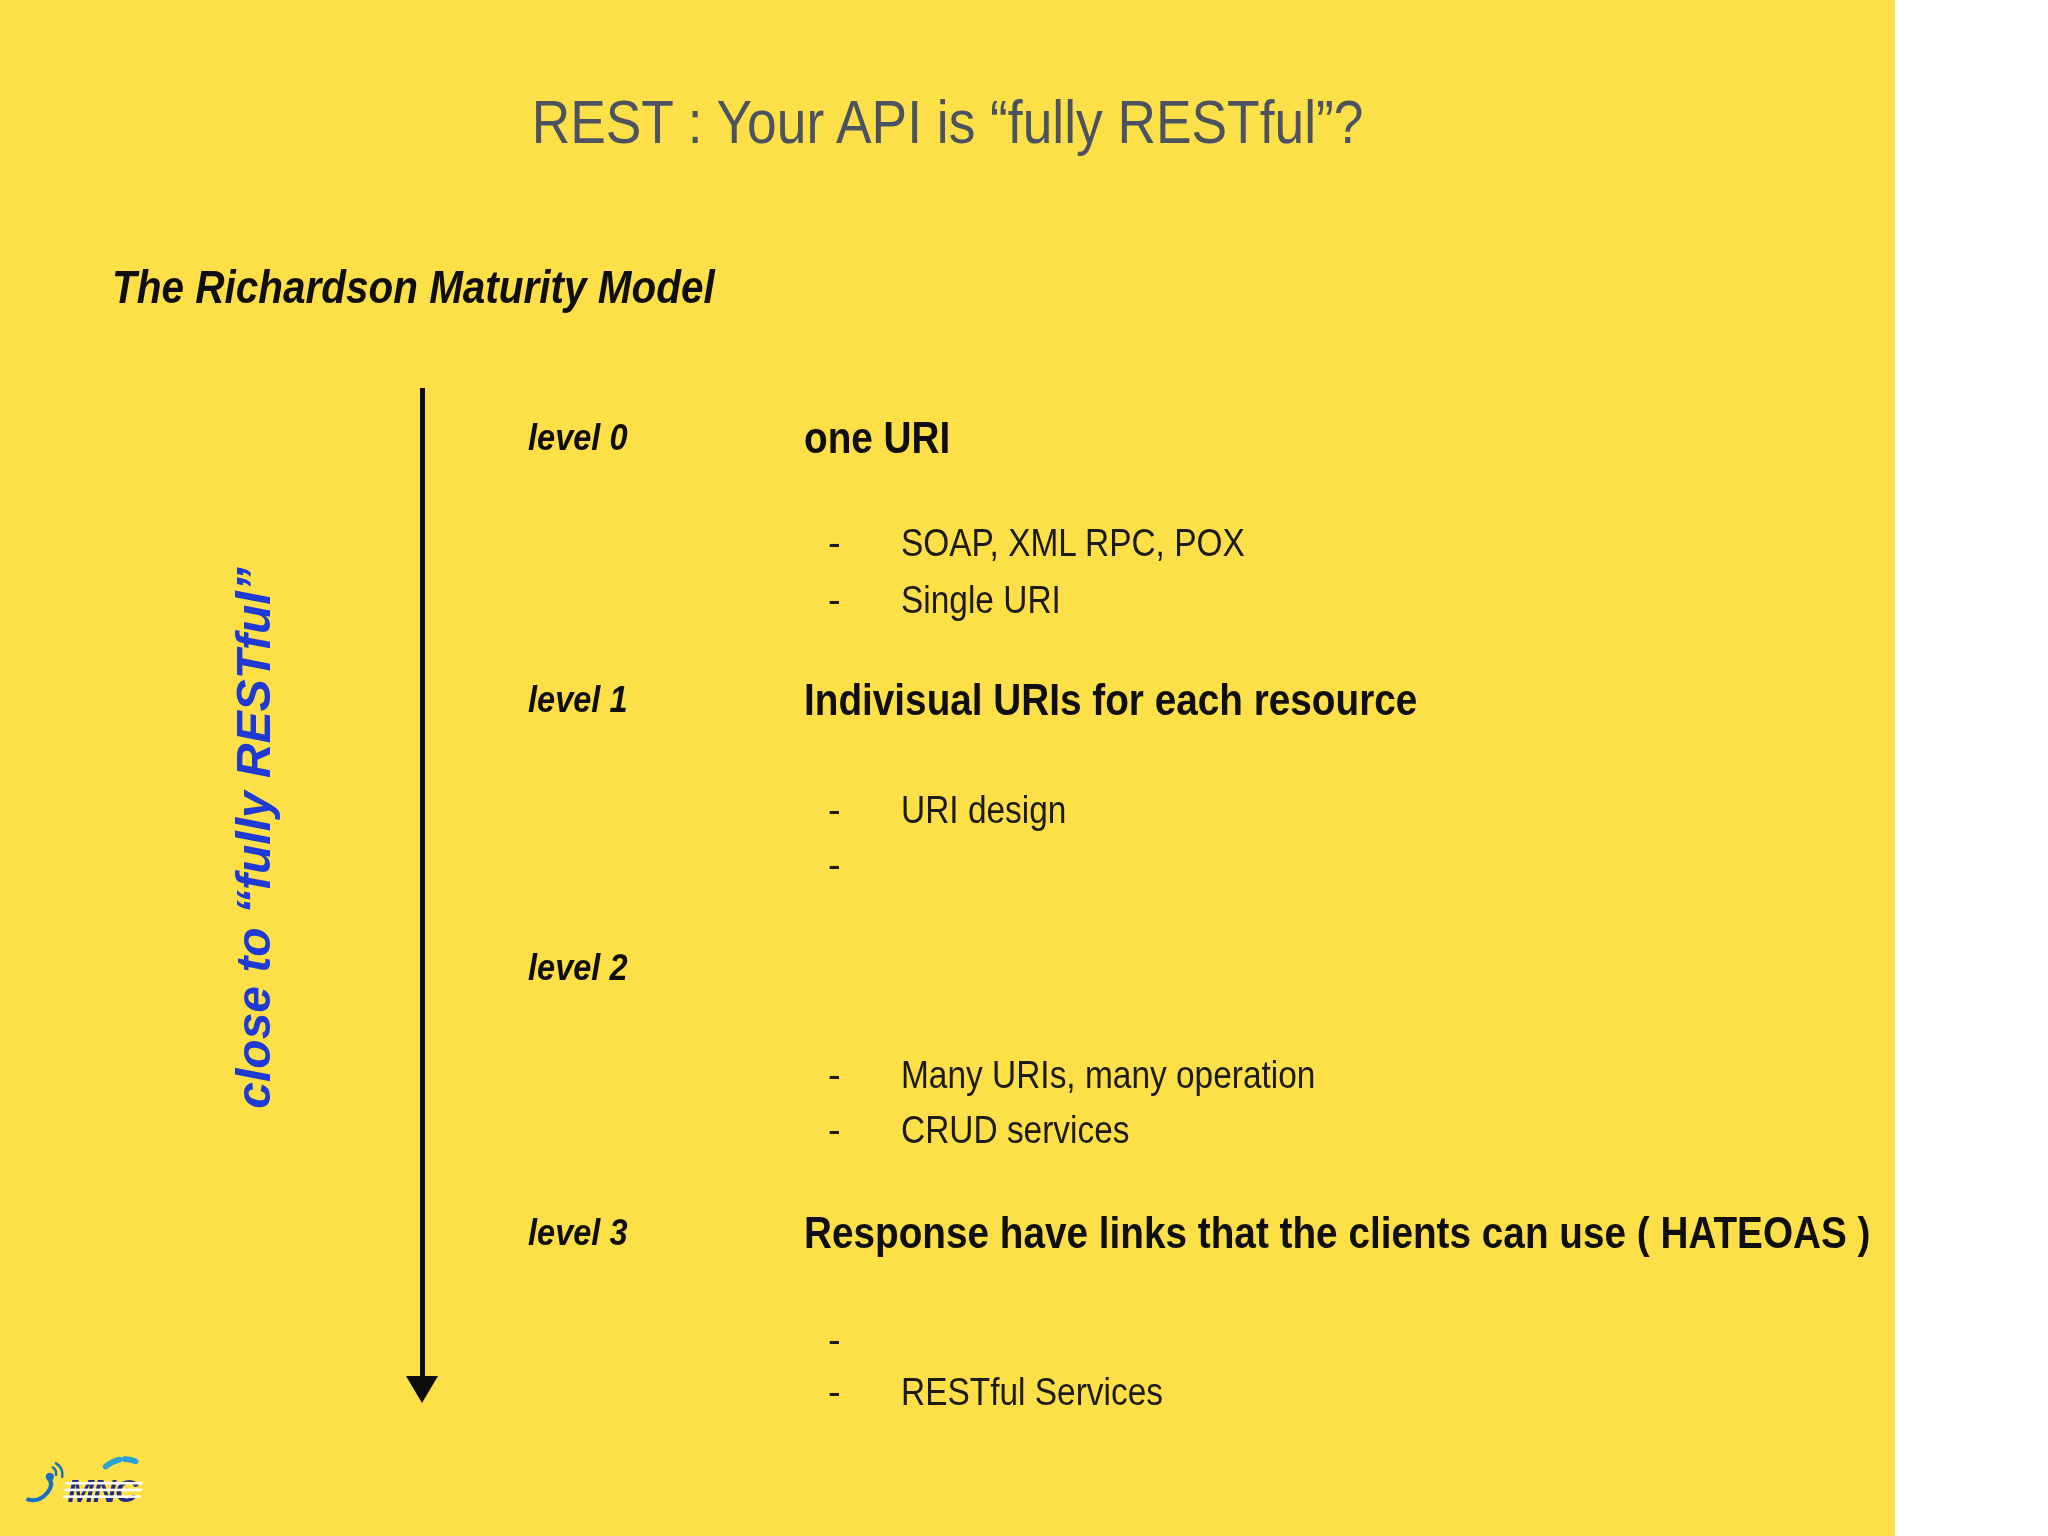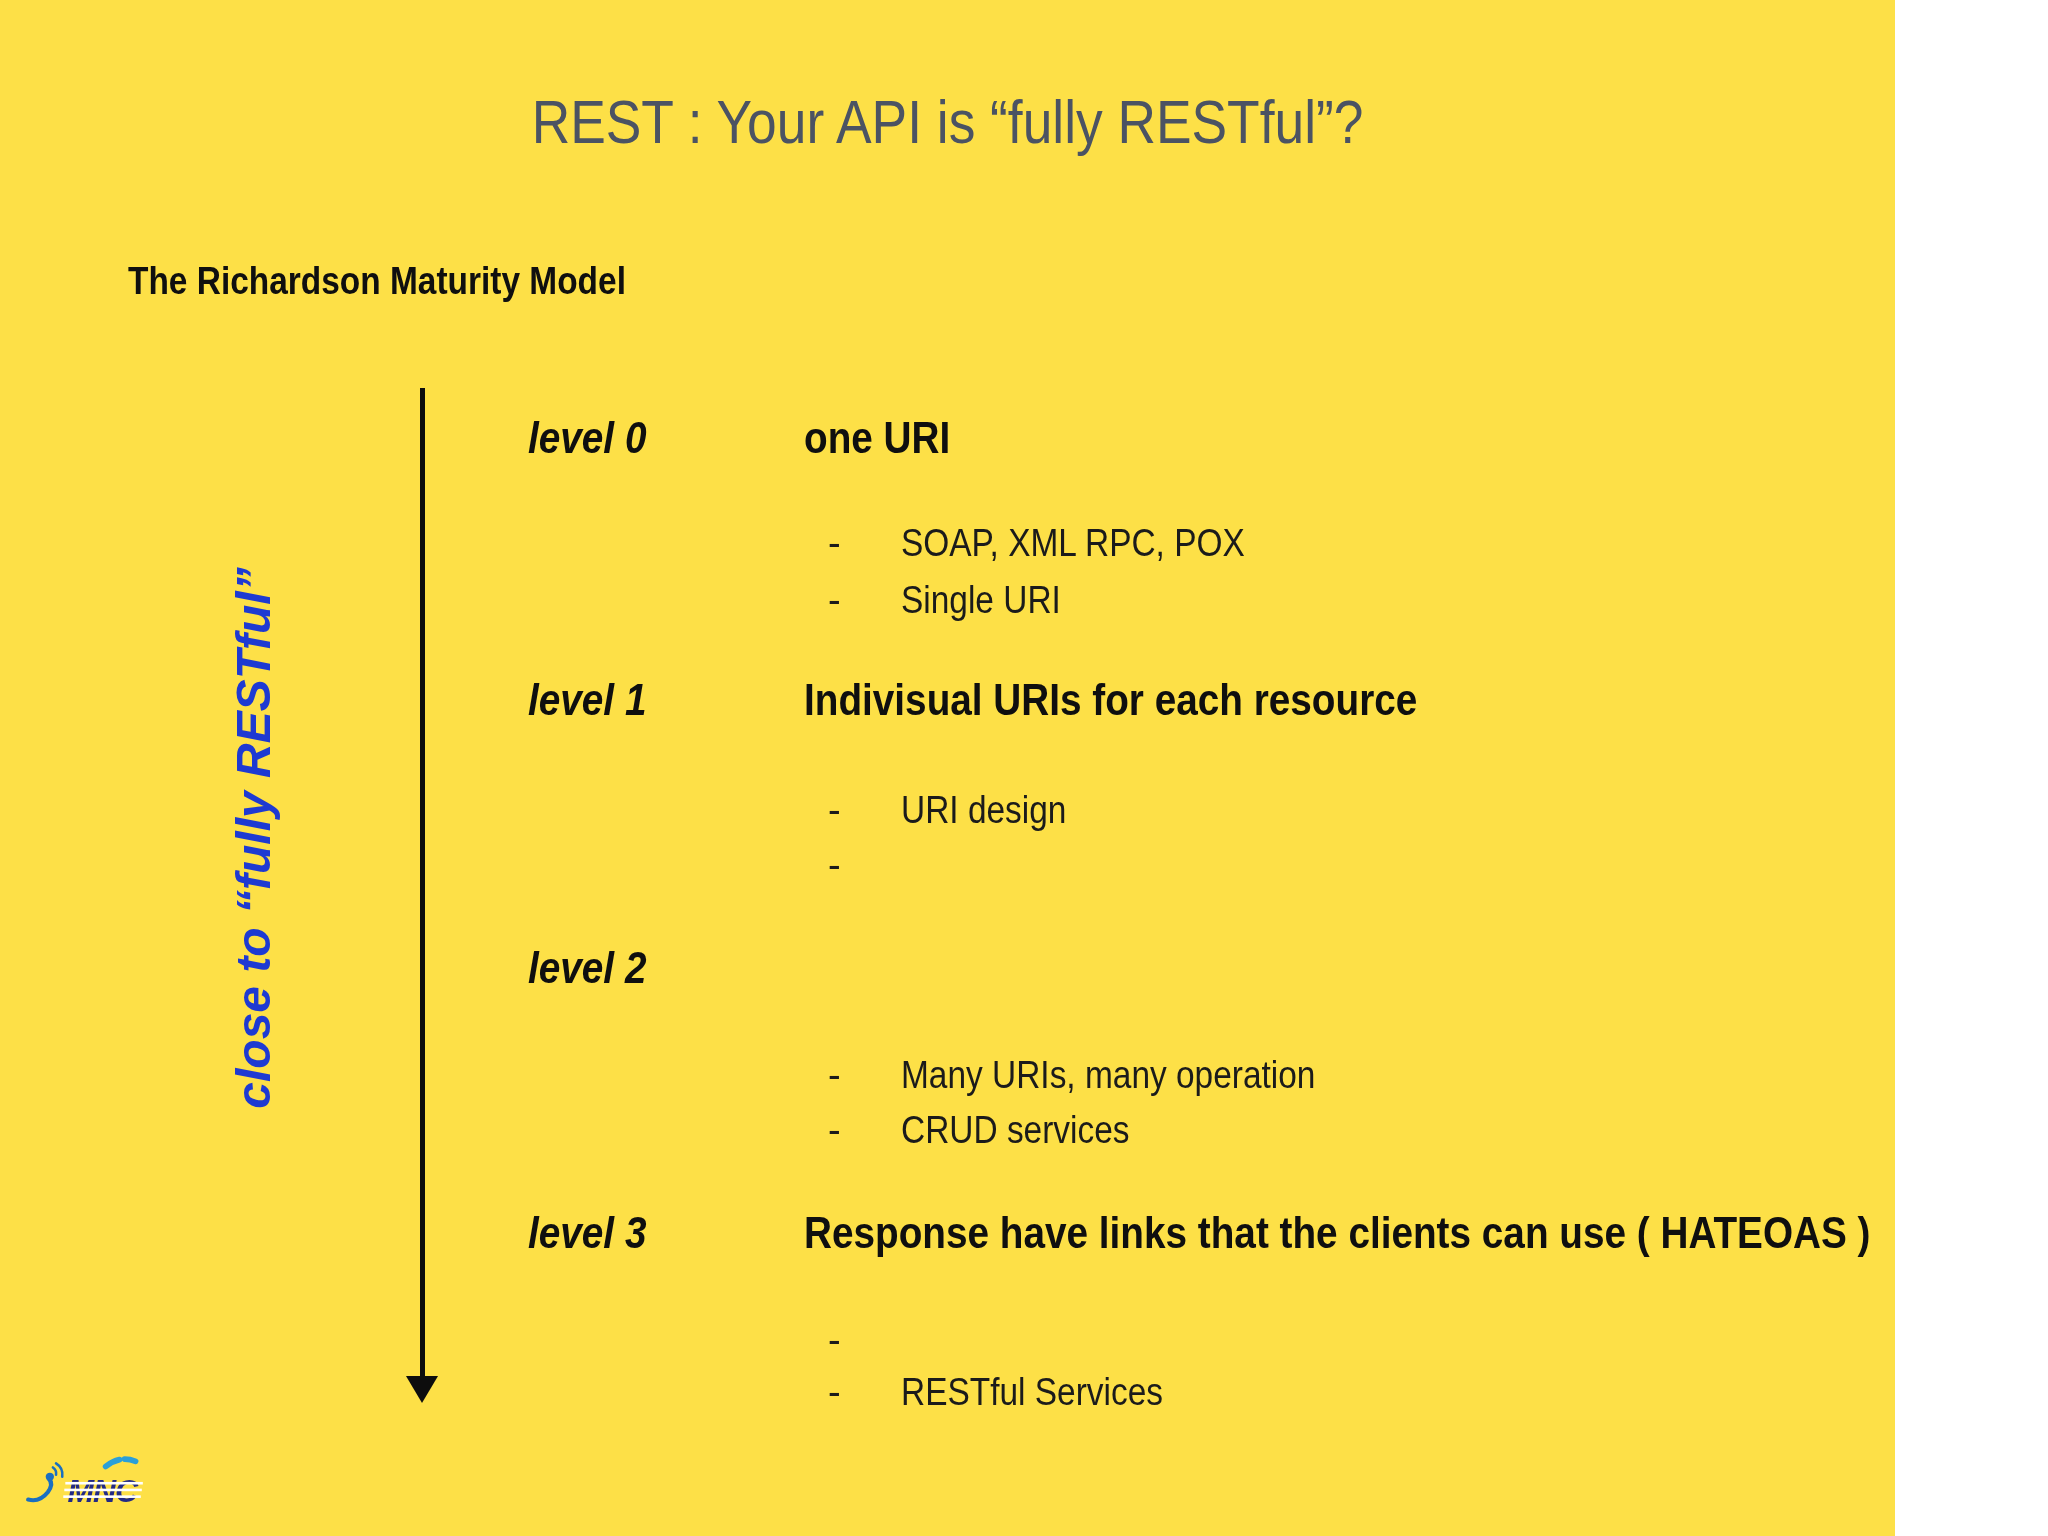--- a/index.html
+++ b/index.html
@@ -14,22 +14,22 @@
   .cond { display:inline-block; transform:scaleX(0.88); transform-origin:0 50%; white-space:nowrap; }
   .cond-center { display:inline-block; transform:scaleX(0.86); transform-origin:50% 50%; white-space:nowrap; }
 
   .title {
     position:absolute; top:86px; left:0; width:100%;
     text-align:center;
     font-size:62px; font-weight:400;
     color:#4b5363;
   }
   .subtitle {
-    position:absolute; left:128px; top:260px;
-    font-size:38px; font-weight:bold; 
+    position:absolute; left:112px; top:260px;
+    font-size:46px; font-weight:bold; font-style:italic;
     color:#0f0f0f;
   }
 
   .arrow-line {
     position:absolute; left:420px; top:388px;
     width:5px; height:990px;
     background:#0d0d0d;
   }
   .arrow-head {
     position:absolute; left:406px; top:1376px;
@@ -42,21 +42,21 @@
   .axis-label {
     position:absolute; left:253px; top:838px;
     transform:translate(-50%,-50%) rotate(-90deg);
     font-size:48px; font-weight:bold; font-style:italic;
     color:#1e3ad2;
     white-space:nowrap;
   }
 
   .level-label {
     position:absolute; left:528px;
-    font-size:44px; line-height:44px;
+    font-size:37px; line-height:44px;
     font-weight:bold; font-style:italic;
     color:#0f0f0f; white-space:nowrap;
   }
   .level-title {
     position:absolute; left:804px;
     font-size:44px; line-height:44px;
     font-weight:bold; 
     color:#0f0f0f; white-space:nowrap;
   }
   .bullet-dash {

